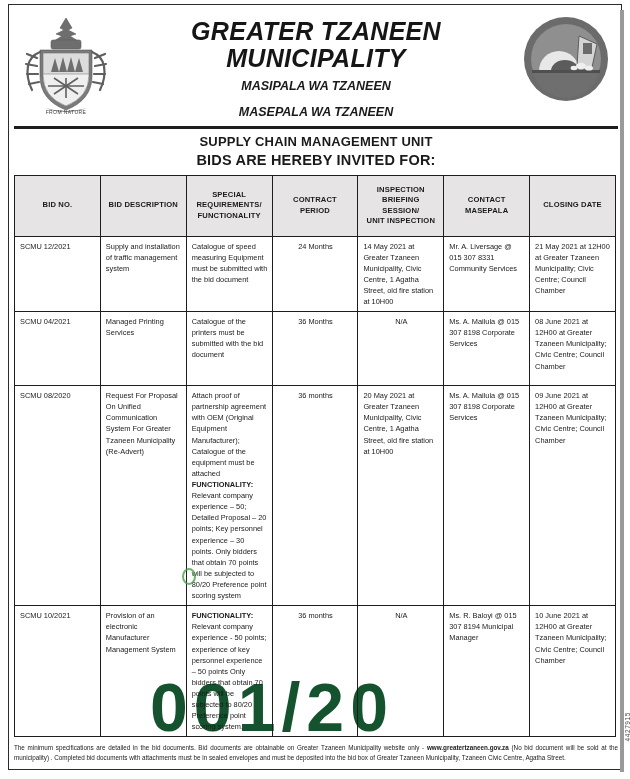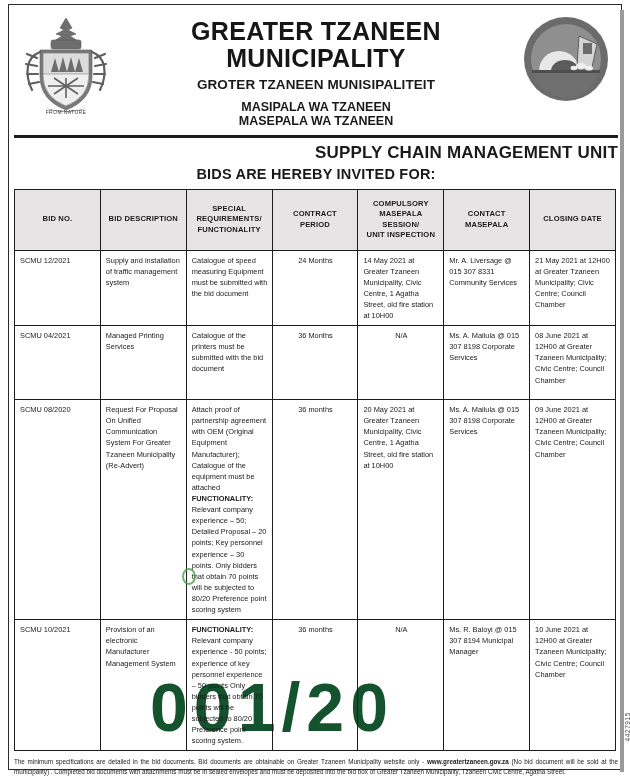--- a/index.html
+++ b/index.html
@@ -51,20 +51,21 @@
     flex: 0 0 104px;
     display: flex;
     justify-content: center;
     align-items: flex-start;
     padding-top: 2px;
   }
   .header-titles {
     flex: 1 1 auto;
     text-align: center;
     padding-top: 6px;
+    font-style: italic;
   }
   .h-main {
     font-size: 25px;
     font-weight: bold;
     line-height: 1.06;
     letter-spacing: 0.3px;
     color: #161616;
   }
   .h-sub1 {
     font-size: 13.5px;
@@ -73,33 +74,33 @@
     letter-spacing: 0.1px;
   }
   .h-sub2 {
     font-size: 12.5px;
     font-weight: bold;
     margin-top: 8px;
   }
   .h-sub3 {
     font-size: 12.5px;
     font-weight: bold;
-    margin-top: 0;
+    margin-top: 12px;
     text-align: center;
   }
 
   .header-rule {
     height: 2.5px;
     background: #1d1d1d;
     margin: 7px 0 0 0;
   }
 
   .scm-title {
-    text-align: right;
-    font-size: 17px;
+    text-align: center;
+    font-size: 13px;
     font-weight: bold;
     margin-top: 5px;
     letter-spacing: 0.2px;
   }
   .scm-title2 {
     text-align: center;
     font-size: 14.5px;
     font-weight: bold;
     margin-top: 3px;
     letter-spacing: 0.2px;
@@ -250,21 +251,20 @@
           </g>
 
           <path d="M27 94 Q48 102 69 94 Q48 100 27 94 Z" fill="#8a8a8a"></path>
           <text x="48" y="99.5" font-family="Liberation Sans, sans-serif" font-size="5" fill="#3c3c3c" text-anchor="middle" letter-spacing="0.4">FROM NATURE</text>
         </svg>
       </div>
 
       <div class="header-titles">
         <div class="h-main">GREATER TZANEEN</div>
         <div class="h-main">MUNICIPALITY</div>
-        <div class="h-sub1">GROTER TZANEEN MUNISIPALITEIT</div>
         <div class="h-sub2">MASIPALA WA TZANEEN</div>
         <div class="h-sub3">MASEPALA WA TZANEEN</div>
       </div>
 
       <div class="crest-right">
         <svg width="90" height="90" viewBox="0 0 90 90" aria-hidden="true">
           <circle cx="45" cy="45" r="42" fill="#6b6b6b"></circle>
           <circle cx="45" cy="45" r="35" fill="#8f8f8f"></circle>
 
           <path d="M18 57 A20 20 0 0 1 58 57 Z" fill="#e8e8e8"></path>
@@ -302,21 +302,21 @@
           </th>
           <th>
             <span class="cellline">SPECIAL REQUIREMENTS/</span>
             <span class="cellline">FUNCTIONALITY</span>
           </th>
           <th>
             <span class="cellline">CONTRACT</span>
             <span class="cellline">PERIOD</span>
           </th>
           <th>
-            <span class="cellline">COMPULSORY MASEPALA</span>
+            <span class="cellline">INSPECTION BRIEFING</span>
             <span class="cellline">SESSION/</span>
             <span class="cellline">UNIT INSPECTION</span>
           </th>
           <th>
             <span class="cellline">CONTACT</span>
             <span class="cellline">MASEPALA</span>
           </th>
           <th>
             <span class="cellline">CLOSING DATE</span>
           </th>

